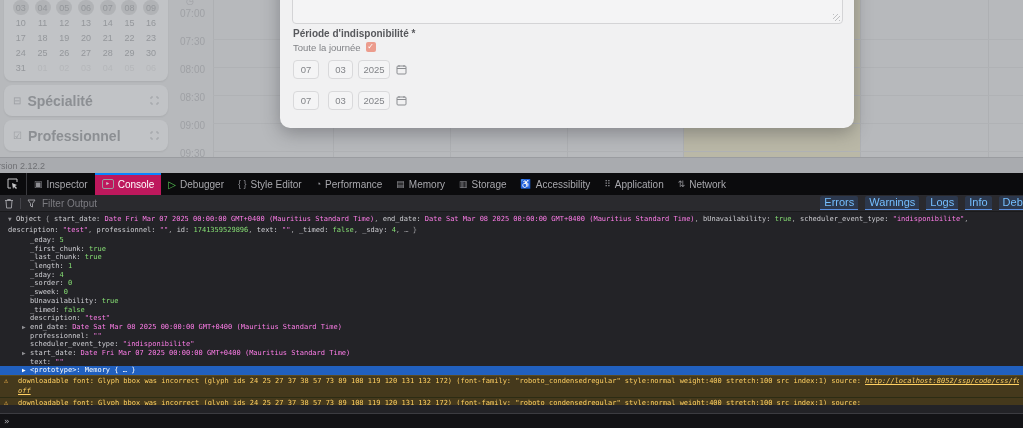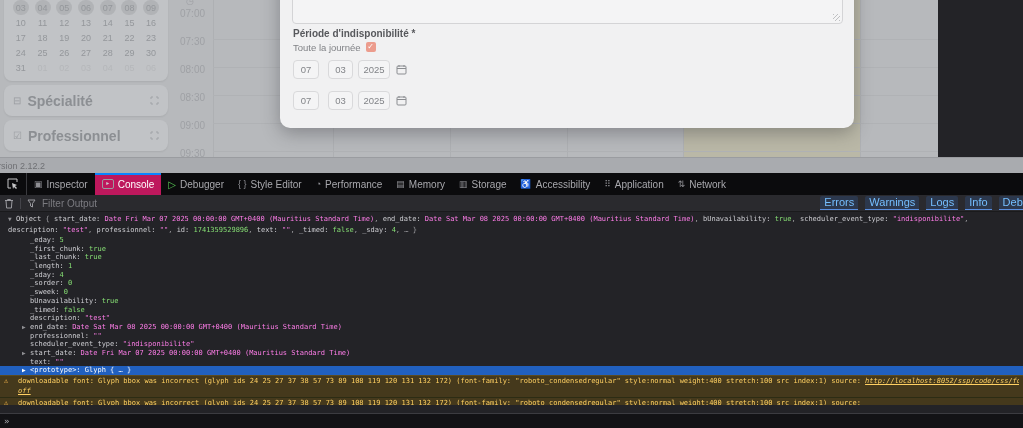--- a/index.html
+++ b/index.html
@@ -1,19 +1,19 @@
 <!DOCTYPE html>
 <html><head>
 <meta charset="utf-8">
 <style>
   html,body{margin:0;padding:0;}
   body{width:1023px;height:428px;overflow:hidden;background:#232327;font-family:"Liberation Sans",sans-serif;position:relative;}
 
   
-  .page{position:relative;width:938px;height:157px;background:#b7b9bc;overflow:hidden;}
+  .page{position:relative;width:1023px;height:157px;background:#b7b9bc;overflow:hidden;}
   .khaki{position:absolute;left:683px;top:0;width:177px;height:157px;background:#bab8a7;z-index:1;}
   .vline{position:absolute;top:0;bottom:0;width:1px;background:#aeb0b3;z-index:2;}
   .hline{position:absolute;left:213px;right:0;height:1px;background:#b0b2b5;z-index:2;}
   .card{position:absolute;left:4px;width:164px;background:#c1c3c6;border-radius:8px;box-shadow:0 1px 2px rgba(0,0,0,.07);z-index:3;}
   .cal-card{top:-8px;height:89px;}
   .cal-grid{display:grid;grid-template-columns:repeat(7,1fr);padding:8px 6px 0;}
   .cal-cell{width:16px;height:15px;margin:0 auto;display:flex;align-items:center;justify-content:center;font-size:9px;color:#94979b;}
   .cal-cell.circ{background:#b1b3b6;border-radius:8px;}
   .cal-cell.mut{color:#b5b7ba;}
   .section-card{height:31px;display:flex;align-items:center;padding:0 9px;gap:6px;box-sizing:border-box;}
@@ -387,21 +387,21 @@
 
       <div class="prop-row">
         <span class="tw">▶</span><span class="tok-name">start_date: </span><span class="tok-str">Date Fri Mar 07 2025 00:00:00 GMT+0400 (Mauritius Standard Time)</span>
       </div>
 
       <div class="prop-row">
         <span class="tw"></span><span class="tok-name">text: </span><span class="tok-str">""</span>
       </div>
 
       <div class="prop-row sel">
-        <span class="tw">▶</span><span class="tok-name">&lt;prototype&gt;: </span><span class="tok-proto">Glyph { … }</span>
+        <span class="tw">▶</span><span class="tok-name">&lt;prototype&gt;: </span><span class="tok-proto">Memory { … }</span>
       </div>
     </div>
   <div class="warning">
     <span class="wicon">⚠</span>
     <div class="wline"><span>downloadable font: Glyph bbox was incorrect (glyph ids 24 25 27 37 38 57 73 89 108 119 120 131 132 172) (font-family: "roboto_condensedregular" style:normal weight:400 stretch:100 src index:1) source: </span><span class="wlink">http://localhost:8052/ssp/code/css/fonts/roboto-</span></div>
     <div class="wline"><span class="wlink">off</span></div>
   </div>
   <div class="warning sliver">
     <span class="wicon">⚠</span>
     <div class="wline"><span>downloadable font: Glyph bbox was incorrect (glyph ids 24 25 27 37 38 57 73 89 108 119 120 131 132 172) (font-family: "roboto_condensedregular" style:normal weight:400 stretch:100 src index:1) source: </span></div>

